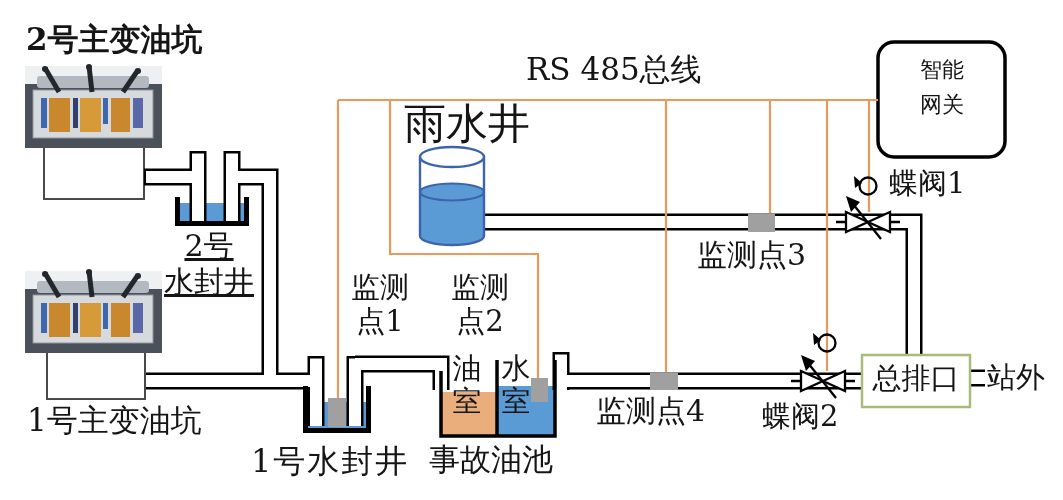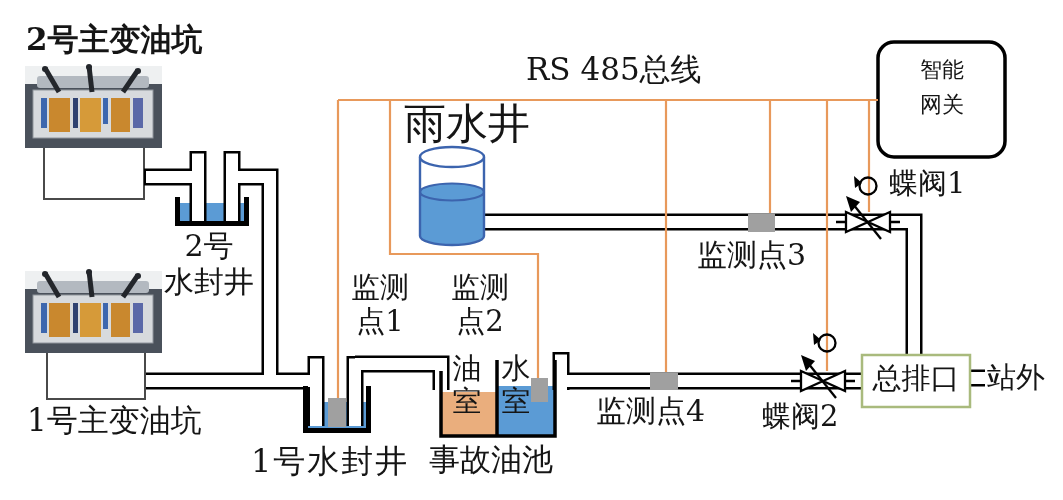--- a/index.html
+++ b/index.html
@@ -139,21 +139,21 @@
       <polygon class="vtri" points="823,381 845,371 845,391"></polygon>
       <path class="vline" d="M836,398 L808,363"></path>
       <polygon class="varrow" points="801,355 815,361 806,371"></polygon>
       <circle class="vline" cx="827" cy="343" r="8.5"></circle>
       <polygon class="varrow" points="813,333 821,340 814,345"></polygon>
     </g>
   </svg>
 
   <div class="lbl" style="left:26px;top:22px;font-size:31px;font-weight:bold;">2号主变油坑</div>
 
-  <div class="lbl center" style="left:148px;top:228px;width:122px;font-size:30px;line-height:36px;">
+  <div class="lbl center" style="left:148px;top:228px;width:122px;font-size:30px;line-height:36px;text-decoration:underline;">
     <div>2号</div>
     <div>水封井</div>
   </div>
 
   <div class="lbl" style="left:27px;top:403px;font-size:31px;">1号主变油坑</div>
   <div class="lbl" style="left:251px;top:444px;font-size:32px;letter-spacing:2px;">1号水封井</div>
   <div class="lbl" style="left:404px;top:101px;font-size:42px;">雨水井</div>
   <div class="lbl" style="left:526px;top:52px;font-size:31px;">RS 485总线</div>
 
   <div class="lbl center" style="left:880px;top:52px;width:124px;font-size:22px;line-height:35px;">

